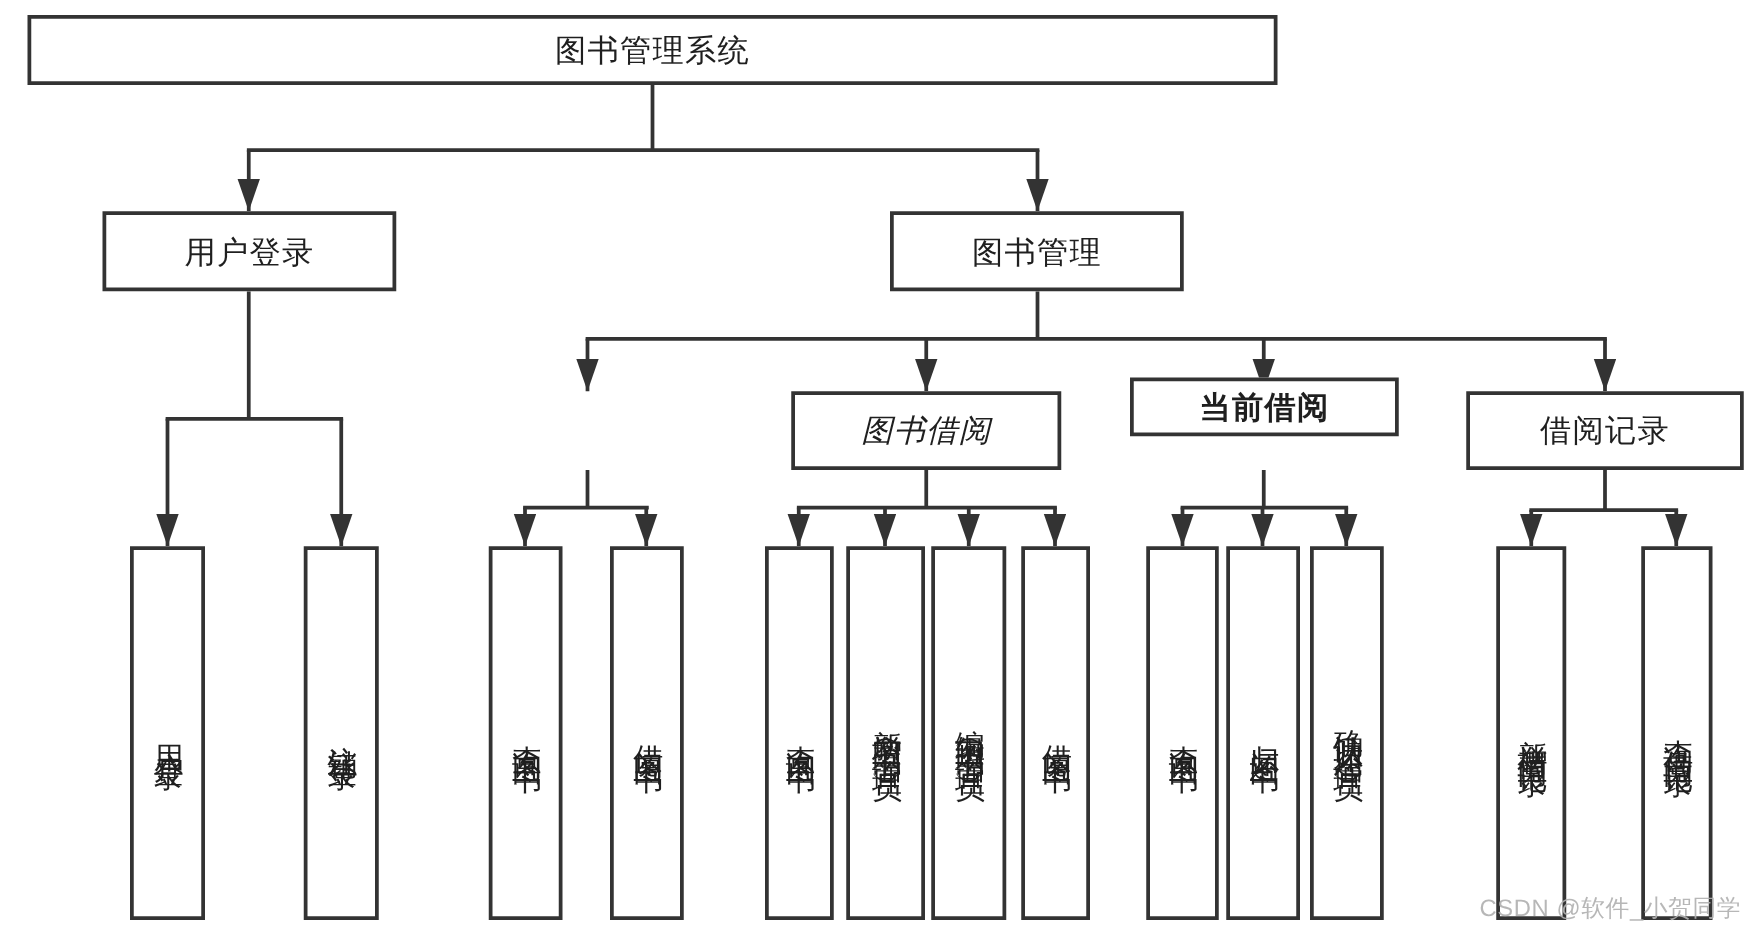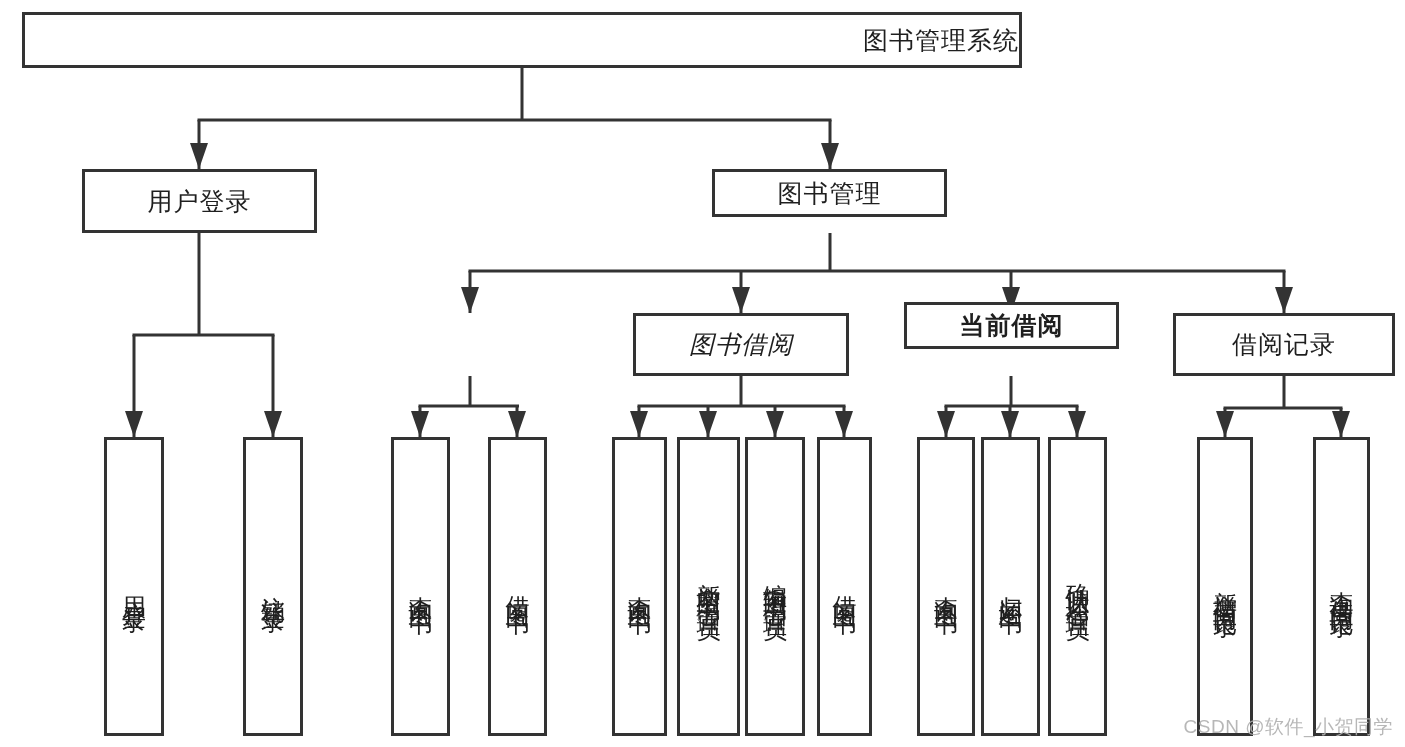--- a/index.html
+++ b/index.html
@@ -88,28 +88,28 @@
       <line x1="946" y1="406" x2="946" y2="437" marker-end="url(#arrowhead)"></line>
       <line x1="1010" y1="406" x2="1010" y2="437" marker-end="url(#arrowhead)"></line>
       <line x1="1077" y1="406" x2="1077" y2="437" marker-end="url(#arrowhead)"></line>
 
       <path d="M1284,376 V408 M1223.5,408 H1342.5"></path>
       <line x1="1225" y1="408" x2="1225" y2="437" marker-end="url(#arrowhead)"></line>
       <line x1="1341" y1="408" x2="1341" y2="437" marker-end="url(#arrowhead)"></line>
     </g>
   </svg>
 
-  <div class="node hbox" style="left:22px; top:12px; width:1000px; height:56px;justify-content:flex-end;">
+  <div class="node hbox" style="left:22px; top:12px; width:1000px; height:56px;">
     <span>图书管理系统</span>
   </div>
 
   <div class="node hbox" style="left:82px; top:169px; width:235px; height:64px;">
     <span>用户登录</span>
   </div>
-  <div class="node hbox" style="left:712px; top:169px; width:235px; height:48px;">
+  <div class="node hbox" style="left:712px; top:169px; width:235px; height:64px;">
     <span>图书管理</span>
   </div>
 
   <div class="node hbox" style="left:633px; top:313px; width:216px; height:63px;font-style:italic;">
     <span>图书借阅</span>
   </div>
   <div class="node hbox" style="left:904px; top:302px; width:215px; height:47px;font-weight:bold;">
     <span>当前借阅</span>
   </div>
   <div class="node hbox" style="left:1173px; top:313px; width:222px; height:63px;">

